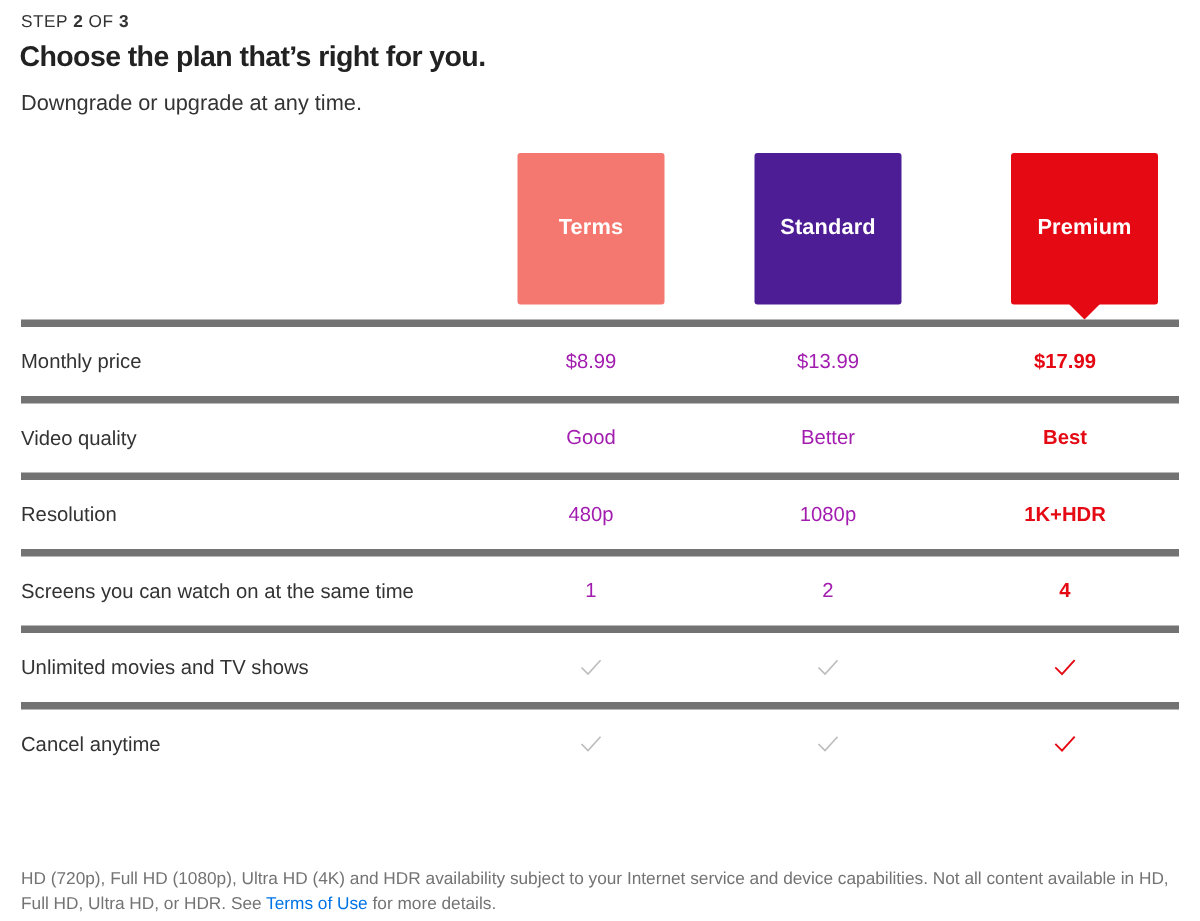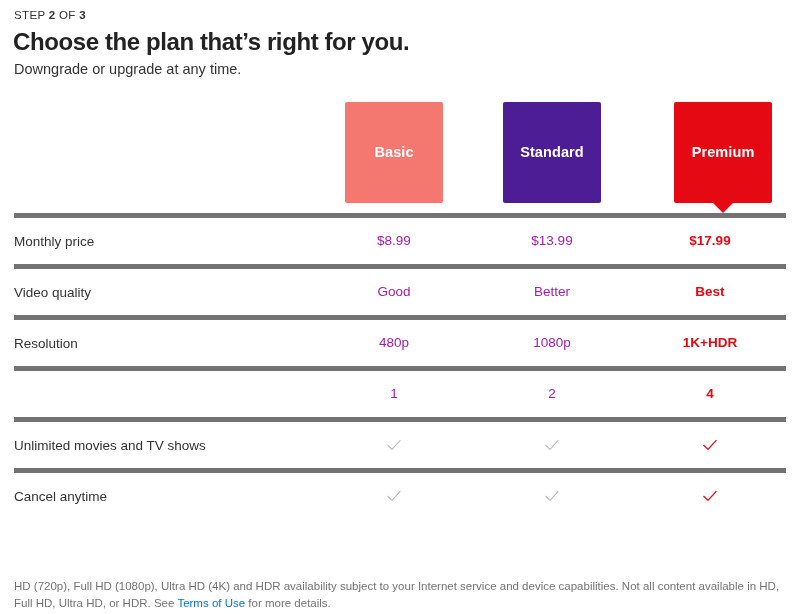--- a/index.html
+++ b/index.html
@@ -35,21 +35,21 @@
     color: #333333;
     font-weight: 400;
     white-space: nowrap;
   }
   .step-label .num { font-weight: 700; }
 
   .headline {
     position: absolute;
     left: 13px;
     top: 28px;
-    font-size: 24px;
+    font-size: 19px;
     font-weight: 700;
     letter-spacing: -0.4px;
     color: #222222;
     margin: 0;
     white-space: nowrap;
   }
 
   .subhead {
     position: absolute;
     left: 14px;
@@ -174,21 +174,21 @@
     <span>OF</span>
     <span class="num">3</span>
   </div>
 
   <h1 class="headline">Choose the plan that’s right for you.</h1>
   <div class="subhead">Downgrade or upgrade at any time.</div>
 
   <div class="plans">
 
     <div class="plan-card basic">
-      <span class="plan-name">Basic</span>
+      <span class="plan-name">Terms</span>
     </div>
 
     <div class="plan-card standard">
       <span class="plan-name">Standard</span>
     </div>
 
     <div class="plan-card premium">
       <span class="plan-name">Premium</span>
       <span class="pointer"></span>
     </div>
@@ -212,20 +212,21 @@
     </div>
 
     <div class="trow">
       <div class="feature">Resolution</div>
       <div class="cell c0">480p</div>
       <div class="cell c1">1080p</div>
       <div class="cell c2">1K+HDR</div>
     </div>
 
     <div class="trow">
+      <div class="feature">Screens you can watch on at the same time</div>
       <div class="cell c0">1</div>
       <div class="cell c1">2</div>
       <div class="cell c2">4</div>
     </div>
 
 
     <div class="trow">
       <div class="feature">Unlimited movies and TV shows</div>
       <div class="cell c0">
         <span class="chk">

